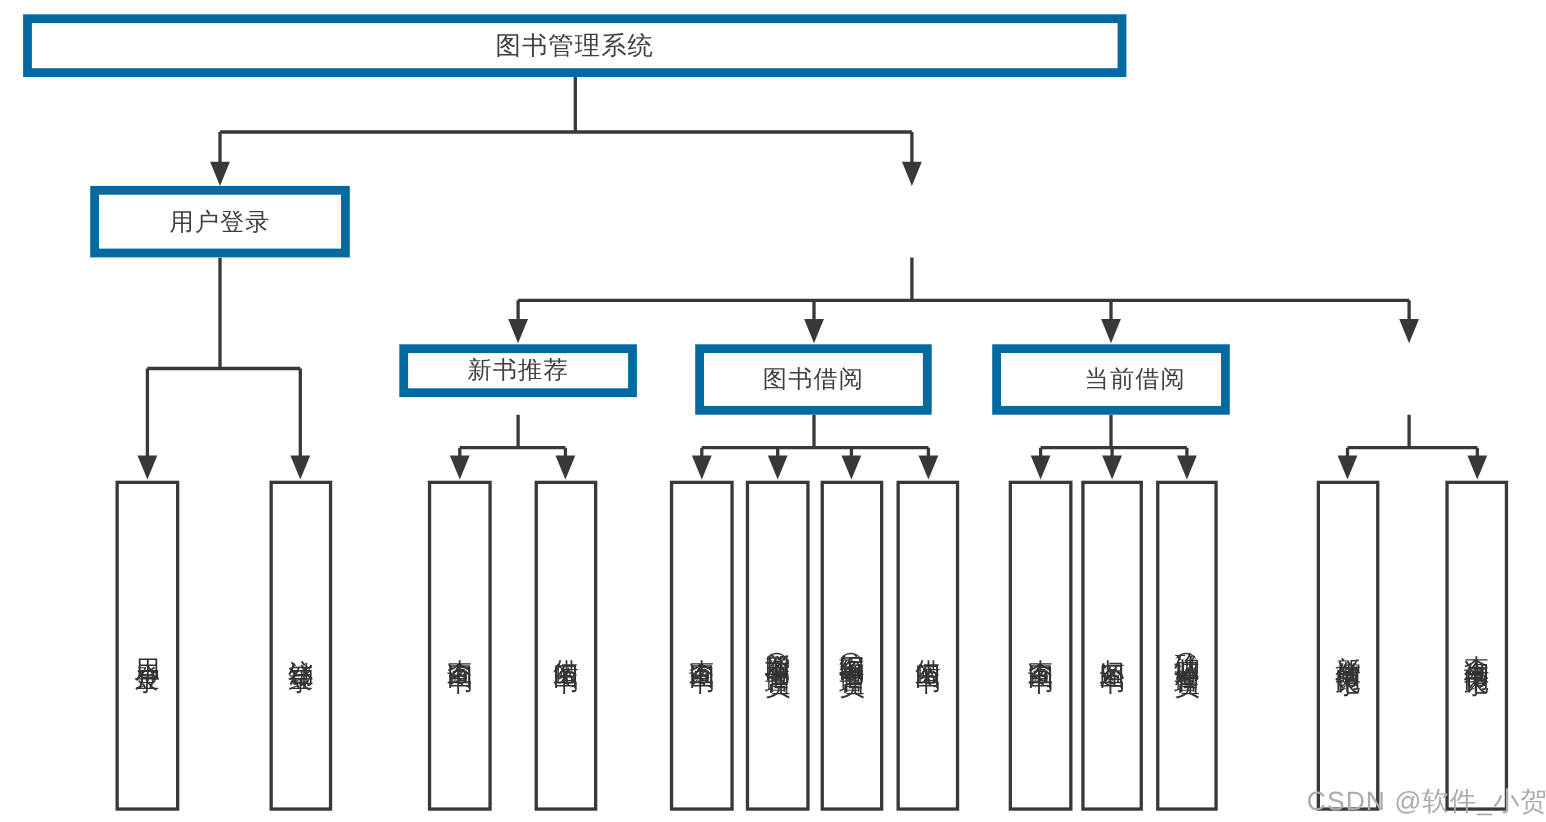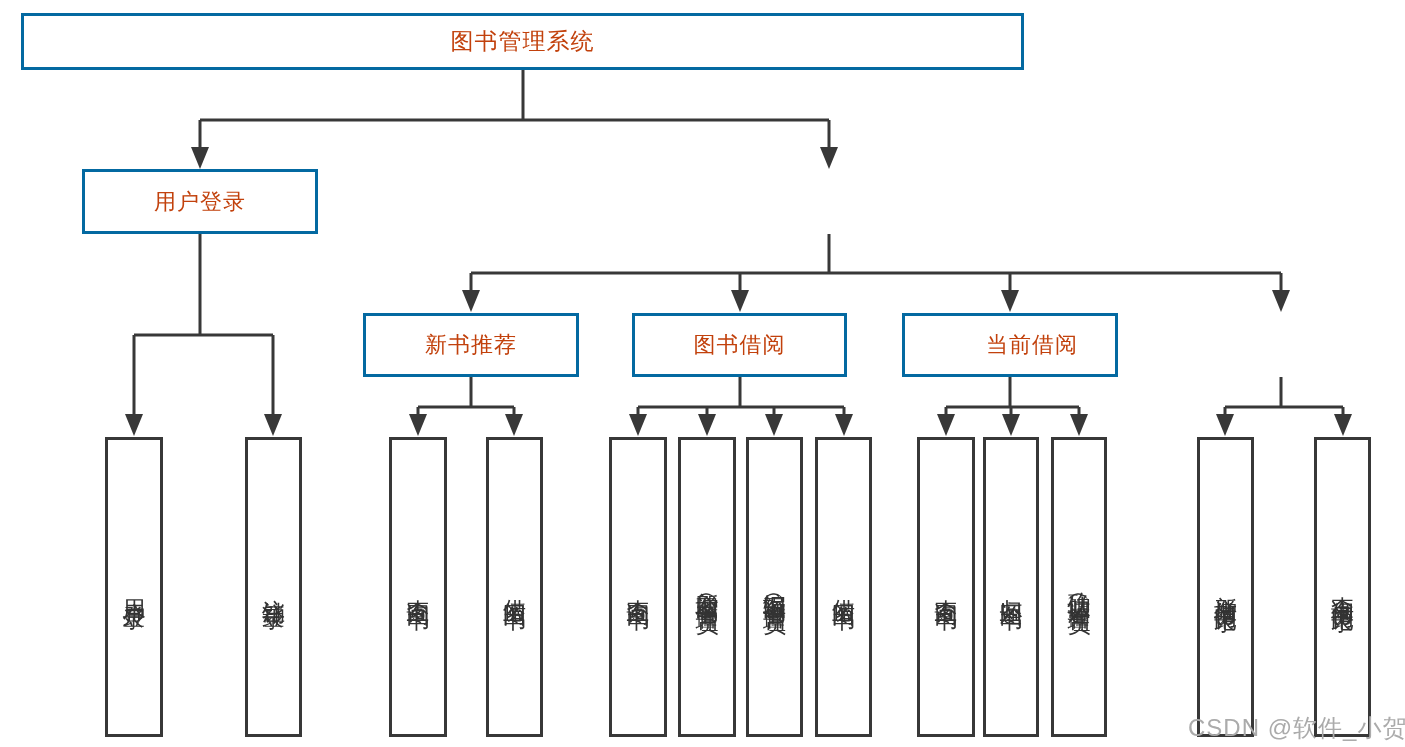--- a/index.html
+++ b/index.html
@@ -27,28 +27,28 @@
     stroke-width: 3;
     fill: none;
   }
   #connector-layer polygon {
     fill: #383838;
     stroke: none;
   }
   .hbox {
     position: absolute;
     box-sizing: border-box;
-    border: 3px solid #0369a1;
+    border: 8px solid #0369a1;
     background: #ffffff;
     display: flex;
     align-items: center;
     justify-content: center;
     font-size: 22px;
     letter-spacing: 1px;
-    color: #c2410c;
+    color: #404040;
   }
   .root {
     left: 21px;
     top: 13px;
     width: 1003px;
     height: 57px;
     font-size: 23px;
   }
   .leaf {
     position: absolute;
@@ -127,21 +127,21 @@
       <polygon points="1216,414 1234,414 1225,436"></polygon>
       <polygon points="1334,414 1352,414 1343,436"></polygon>
     </g>
   </svg>
 
   <div class="hbox root">图书管理系统</div>
 
   <div class="hbox" style="left:82px; top:169px; width:236px; height:65px;">用户登录</div>
 
 
-  <div class="hbox" style="left:363px; top:313px; width:216px; height:64px;">新书推荐</div>
+  <div class="hbox" style="left:363px; top:313px; width:216px; height:48px;">新书推荐</div>
 
   <div class="hbox" style="left:632px; top:313px; width:215px; height:64px;">图书借阅</div>
 
   <div class="hbox" style="left:902px; top:313px; width:216px; height:64px;padding-left:44px;">当前借阅</div>
 
 
   <div class="leaf" style="left:105px; width:58px;">
     <span>用户登录</span>
   </div>
 

